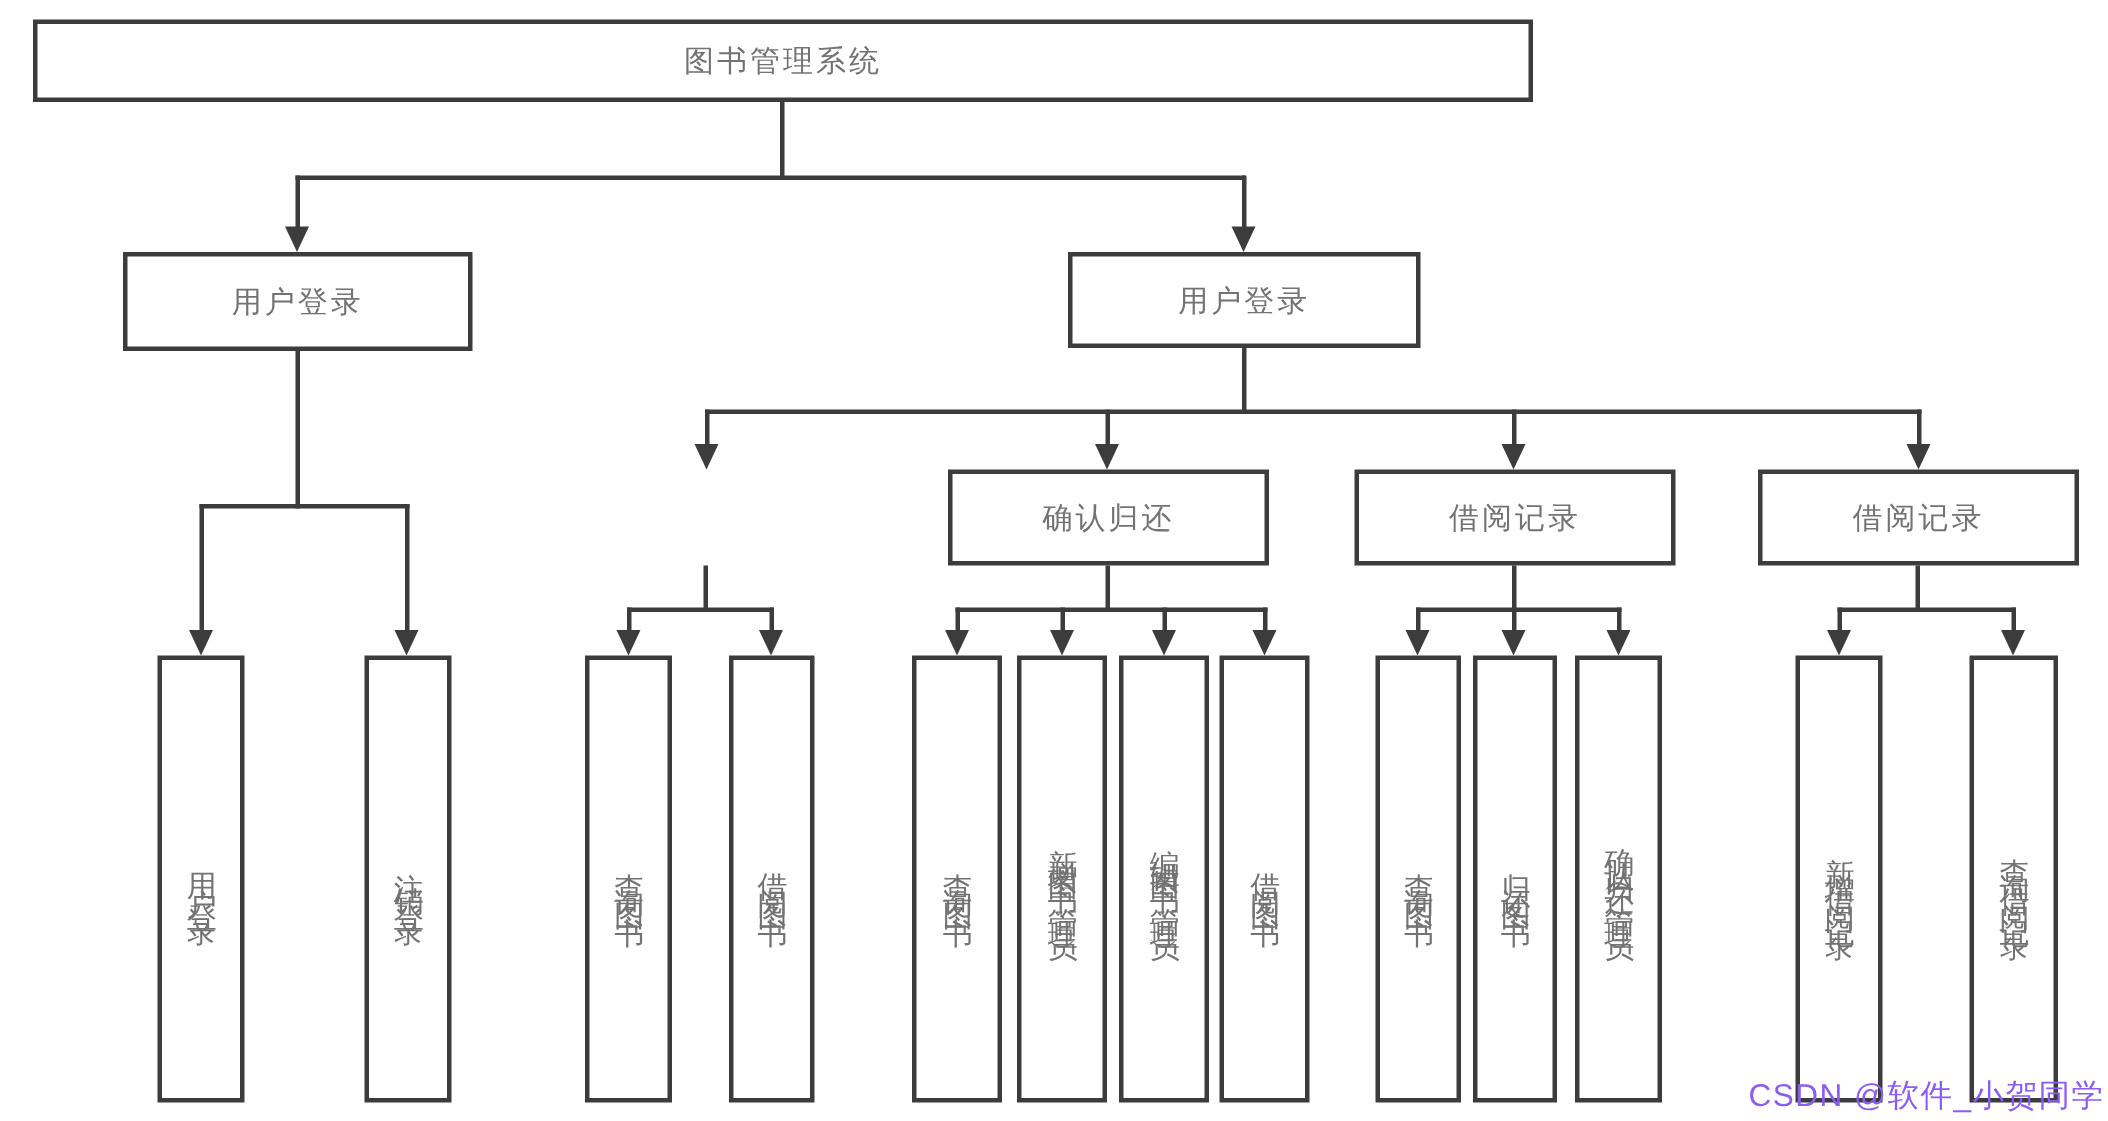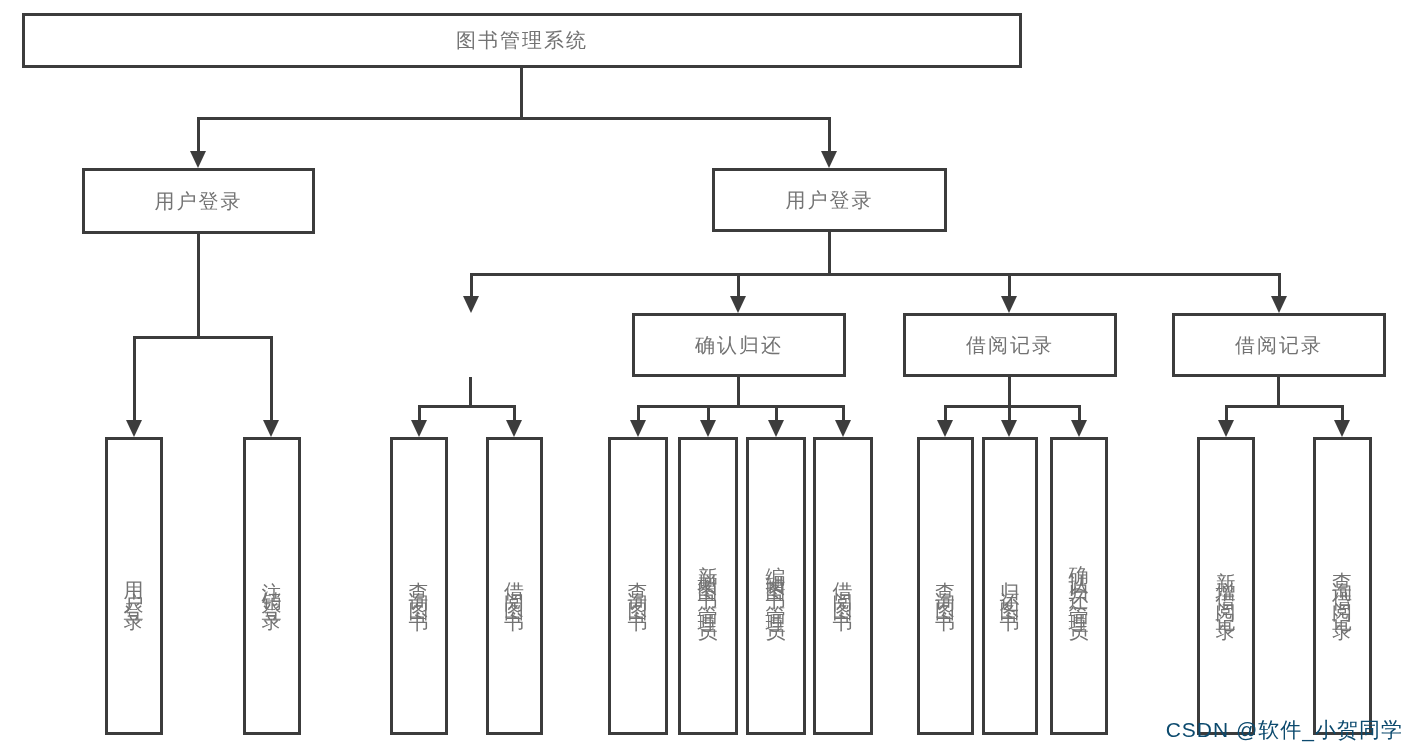--- a/index.html
+++ b/index.html
@@ -18,21 +18,21 @@
   .hline,.vline{position:absolute;background:#3c3c3c;}
   .hline{height:3px;}
   .vline{width:3px;}
   .arrow{
     position:absolute;width:0;height:0;
     border-left:8px solid transparent;border-right:8px solid transparent;
     border-top:17px solid #3c3c3c;
   }
   .watermark{
     position:absolute;right:2px;bottom:3px;z-index:10;
-    color:#0c4a6e;font-size:21px;letter-spacing:1px;
+    color:#8b5cf6;font-size:21px;letter-spacing:1px;
   }
 </style>
 </head>
 <body>
 
 <div id="canvas">
 
   <div class="box" style="left:22px;top:13px;width:1000px;height:55px;">图书管理系统</div>
 
   <div class="vline" style="left:520px;top:68px;height:50px;"></div>

